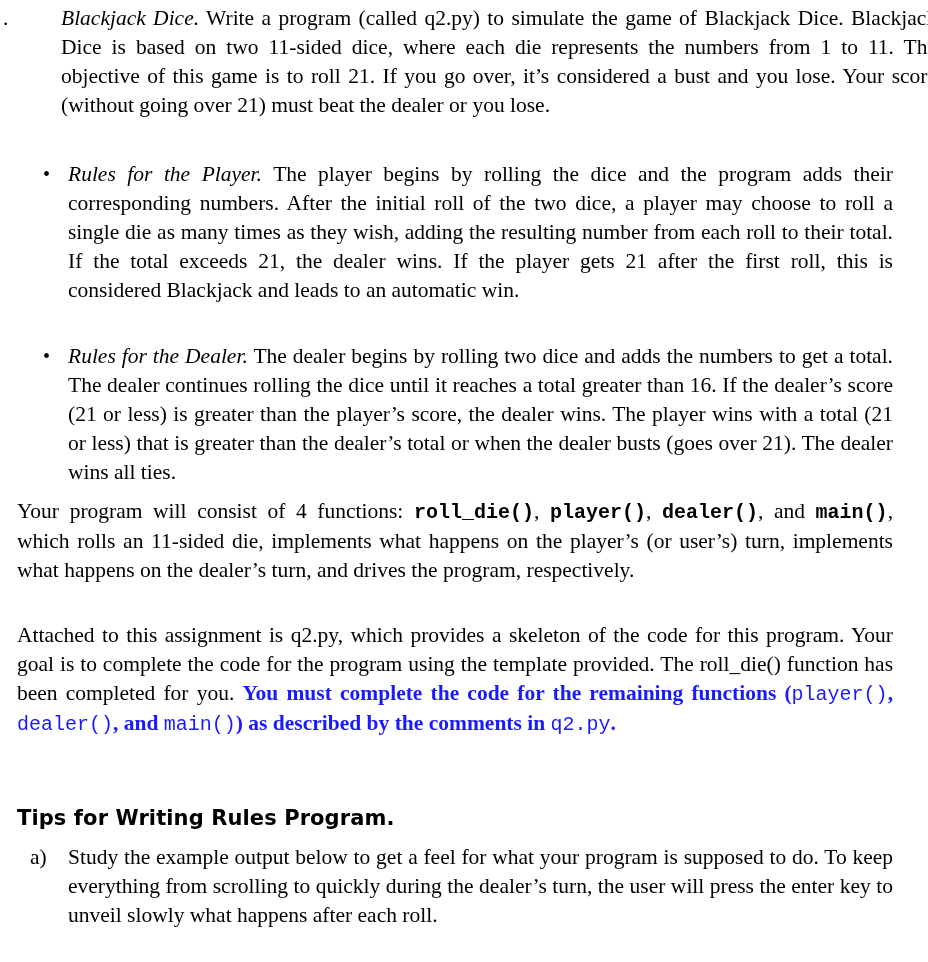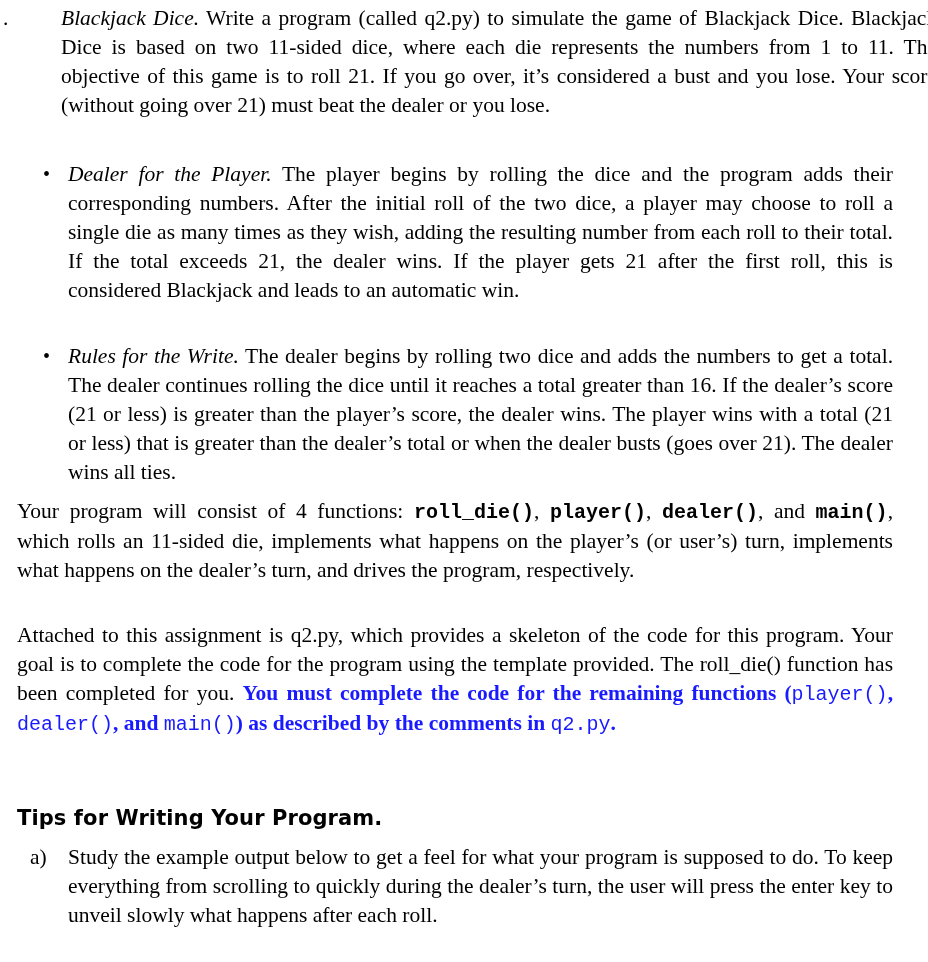--- a/index.html
+++ b/index.html
@@ -107,38 +107,38 @@
   <span class="lead-dot">.</span>
 
   <p class="para intro">
     <span class="it">Blackjack Dice.</span>
     <span>Write a program (called q2.py) to simulate the game of Blackjack Dice. Blackjack Dice is based on two 11-sided dice, where each die represents the numbers from 1 to 11. The objective of this game is to roll 21. If you go over, it’s considered a bust and you lose. Your score (without going over 21) must beat the dealer or you lose.</span>
   </p>
 
   <div class="bullets" style="top:160px;">
     <p class="bullet-item">
       <span class="bullet-dot">•</span>
-      <span class="it">Dealer for the Player.</span>
+      <span class="it">Rules for the Player.</span>
       <span>The player begins by rolling the dice and the program adds their corresponding numbers. After the initial roll of the two dice, a player may choose to roll a single die as many times as they wish, adding the resulting number from each roll to their total. If the total exceeds 21, the dealer wins. If the player gets 21 after the first roll, this is considered Blackjack and leads to an automatic win.</span>
     </p>
   </div>
 
   <div class="bullets" style="top:342px;">
     <p class="bullet-item">
       <span class="bullet-dot">•</span>
-      <span class="it">Rules for the Write.</span>
+      <span class="it">Rules for the Dealer.</span>
       <span>The dealer begins by rolling two dice and adds the numbers to get a total. The dealer continues rolling the dice until it reaches a total greater than 16. If the dealer’s score (21 or less) is greater than the player’s score, the dealer wins. The player wins with a total (21 or less) that is greater than the dealer’s total or when the dealer busts (goes over 21). The dealer wins all ties.</span>
     </p>
   </div>
 
   <p class="para" style="position:absolute; left:17px; top:497px; width:876px;"><span>Your program will consist of 4 functions: </span><span class="mono-b">roll_die()</span><span>, </span><span class="mono-b">player()</span><span>, </span><span class="mono-b">dealer()</span><span>, and </span><span class="mono-b">main()</span><span>, which rolls an 11-sided die, implements what happens on the player’s (or user’s) turn, implements what happens on the dealer’s turn, and drives the program, respectively.</span></p>
 
   <p class="para" style="position:absolute; left:17px; top:621px; width:876px;"><span>Attached to this assignment is q2.py, which provides a skeleton of the code for this pro­gram. Your goal is to complete the code for the program using the template provided. The roll_die() function has been completed for you. </span><span class="blue"><span>You must complete the code for the remaining functions (</span><span class="mono">player()</span><span>, </span><span class="mono">dealer()</span><span>, and </span><span class="mono">main()</span><span>) as described by the comments in </span><span class="mono">q2.py</span><span>.</span></span></p>
 
-  <h3 class="heading">Tips for Writing Your Program.</h3>
+  <h3 class="heading">Tips for Writing Rules Program.</h3>
 
   <div class="tips">
     <p class="tip-item">
       <span class="tip-label">a)</span>
       <span>Study the example output below to get a feel for what your program is supposed to do. To keep everything from scrolling to quickly during the dealer’s turn, the user will press the enter key to unveil slowly what happens after each roll.</span>
     </p>
   </div>
 
 </div>
 

